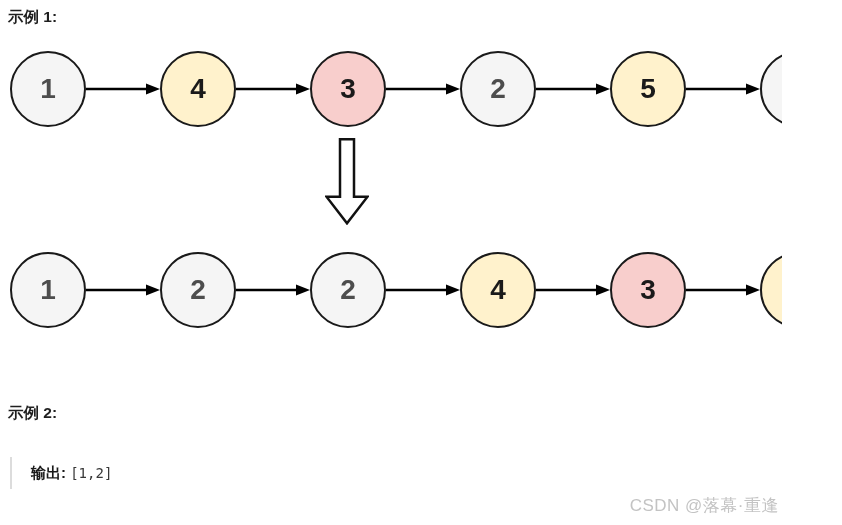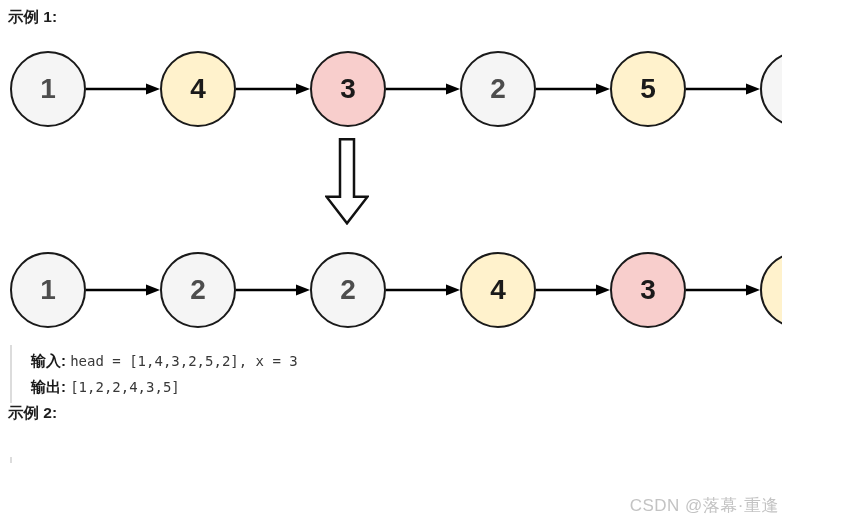--- a/index.html
+++ b/index.html
@@ -124,24 +124,21 @@
         <polygon points="60,1.5 74,7 60,12.5" fill="#000"></polygon>
       </svg>
     </div>
   <div class="connector" style="left:686px;top:283px">
       <svg width="74" height="14">
         <line x1="0" y1="7" x2="62" y2="7" stroke="#000" stroke-width="2.5"></line>
         <polygon points="60,1.5 74,7 60,12.5" fill="#000"></polygon>
       </svg>
     </div>
 
-  <div class="quote" style="top:345px">
-    <div><span class="lbl">输入:</span> <code>head = [1,4,3,2,5,2], x = 3</code></div>
-    <div><span class="lbl">输出:</span> <code>[1,2,2,4,3,5]</code></div>
-  </div>
 
   <div class="heading" style="top:403px">示例 2:</div>
 
   <div class="quote" style="top:457px">
+    <div><span class="lbl">输出:</span> <code>[1,2]</code></div>
   </div>
 
   <div class="watermark">CSDN @落幕·重逢</div>
 </div>
 
 </body></html>

